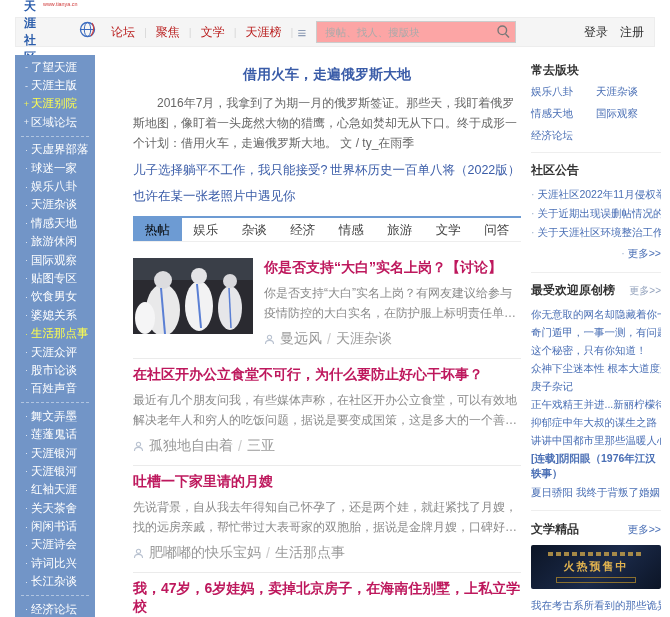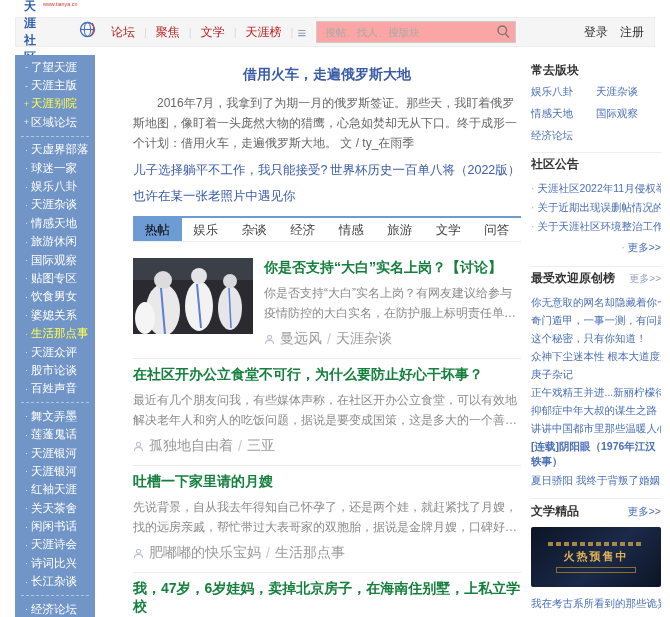--- a/index.html
+++ b/index.html
@@ -45,45 +45,45 @@
   .tabbar { margin-top:11px; display:flex; height:26px; border-top:2px solid #6d9bd3;
             border-bottom:1px solid #eee; }
   .tab { flex:1; text-align:center; line-height:25px; font-size:12.5px; color:#444; cursor:pointer; }
   .tab.active { background:#6d9bd3; color:#000000; }
   .posts { margin-top:10px; }
   .post { padding:6px 0 10px; border-bottom:1px solid #ebebeb; }
   .post:last-child { border-bottom:none; }
   .post1 { display:flex; }
   .thumb1 { width:120px; height:76px; flex:none; border-radius:2px; }
   .p1c { margin-left:11px; flex:1; }
-  .p-title { color:#15803d; font-size:14px; font-weight:bold; line-height:18px; cursor:pointer; }
+  .p-title { color:#be185d; font-size:14px; font-weight:bold; line-height:18px; cursor:pointer; }
   .p-exc { margin-top:7px; color:#8b8b8b; font-size:12px; line-height:20px;
            display:-webkit-box; -webkit-line-clamp:2; -webkit-box-orient:vertical; overflow:hidden; }
   .byline { margin-top:7px; display:flex; align-items:center; gap:5px;
             color:#9a9a9a; font-size:14px; }
   .byline a { color:#9a9a9a; text-decoration:none; }
   .byline .slash { color:#c9c9c9; }
 
   
   .rsb { position:absolute; left:531px; top:62px; width:130px; }
-  .sec { border-bottom:1px solid #eee; padding-bottom:9px; margin-bottom:3px; }
+  .sec { border-bottom:1px solid #eee; padding-bottom:9px; margin-bottom:9px; }
   .sec:last-child { border-bottom:none; }
   .sec-head { display:flex; align-items:baseline; justify-content:space-between; margin-bottom:6px; }
   .sec-title { color:#333; font-size:12px; font-weight:bold; }
   .more { color:#94a3bd; font-size:10px; text-decoration:none; cursor:pointer; }
   .freq { display:grid; grid-template-columns:1fr 1fr; row-gap:8px; }
   .freq a { color:#4a6fb5; font-size:10.5px; text-decoration:none; white-space:nowrap; }
   .ann a { display:block; color:#4a6fb5; font-size:10.5px; line-height:19px; text-decoration:none;
            white-space:nowrap; overflow:hidden; }
   .ann a::before { content:"· "; color:#9db0cc; }
   .ann .more-row { text-align:right; margin-top:2px; }
   .rank-list a { display:block; color:#4a6fb5; font-size:10.5px; line-height:18px;
                  text-decoration:none; white-space:nowrap; overflow:hidden; }
   .rank-list a:nth-child(9) { white-space:normal; line-height:15px; padding:2px 0;font-weight:bold; }
-  .banner { width:130px; height:60px; background:linear-gradient(135deg,#0c1526,#1b2a4a 55%,#0c1526);
+  .banner { width:130px; height:44px; background:linear-gradient(135deg,#0c1526,#1b2a4a 55%,#0c1526);
             border-radius:2px; display:flex; flex-direction:column; align-items:center;
             justify-content:center; gap:3px; margin-bottom:7px; cursor:pointer; }
   .banner .squig { width:96px; height:4px;
             background:repeating-linear-gradient(90deg,#c9a24a 0 5px,transparent 5px 8px); opacity:.8; }
   .banner .b-txt { color:#e0b24f; font-size:11px; font-weight:bold; letter-spacing:2px; }
   .banner .box { width:80px; height:6px; border:1px solid #8a6f2e; }
   .lit a { display:block; color:#4a6fb5; font-size:10.5px; line-height:19px; text-decoration:none;
            white-space:nowrap; overflow:hidden; }
 
   svg { display:block; }

